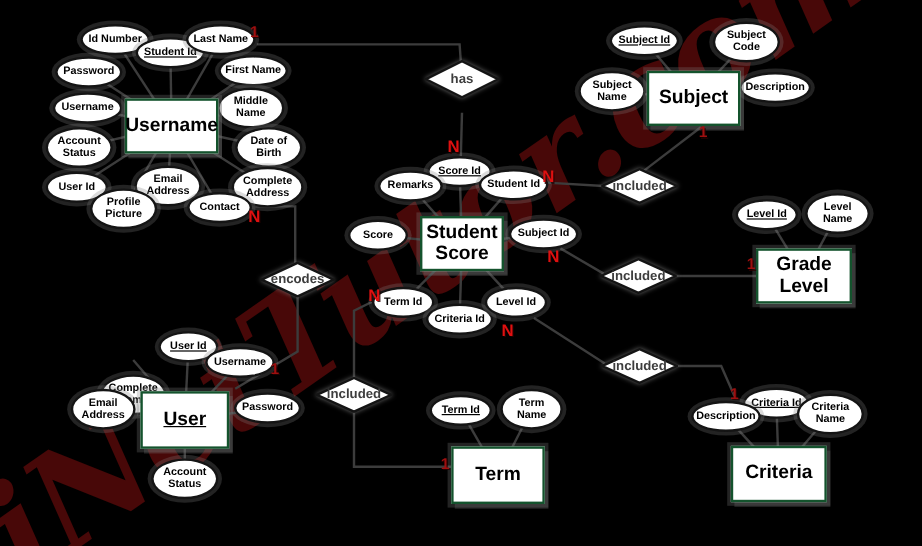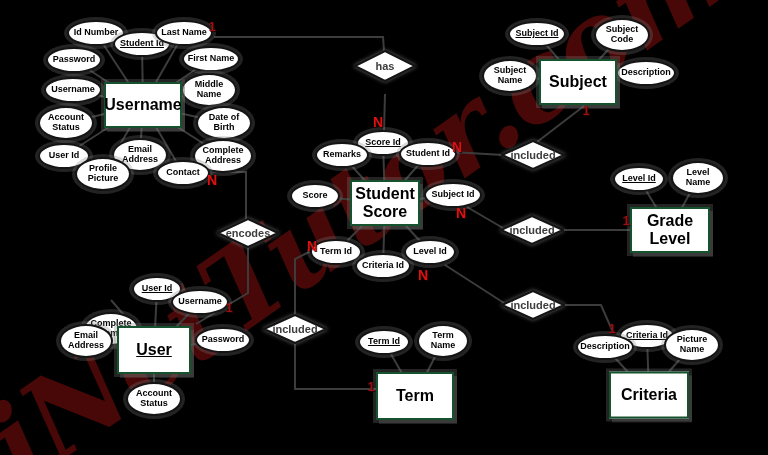--- a/index.html
+++ b/index.html
@@ -212,21 +212,21 @@
       <div class="node ellipse" style="left: 443px; top: 341px; width: 52px; height: 34px;">
         <span class="lbl">Term Name</span>
       </div>
       <div class="node ellipse pk" style="left: 647px; top: 336px; width: 56px; height: 26px;">
         <span class="lbl">Criteria Id</span>
       </div>
       <div class="node ellipse" style="left: 605px; top: 347px; width: 58px; height: 26px;">
         <span class="lbl">Description</span>
       </div>
       <div class="node ellipse" style="left: 692px; top: 345px; width: 56px; height: 34px;">
-        <span class="lbl">Picture Name</span>
+        <span class="lbl">Criteria Name</span>
       </div>
       <div class="node entity" style="left: 143px; top: 105px; width: 78px; height: 46px;">
         <span class="lbl">Username</span>
       </div>
       <div class="node entity" style="left: 578px; top: 82px; width: 78px; height: 46px;">
         <span class="lbl">Subject</span>
       </div>
       <div class="node entity" style="left: 385px; top: 203px; width: 70px; height: 46px;">
         <span class="lbl">Student Score</span>
       </div>

